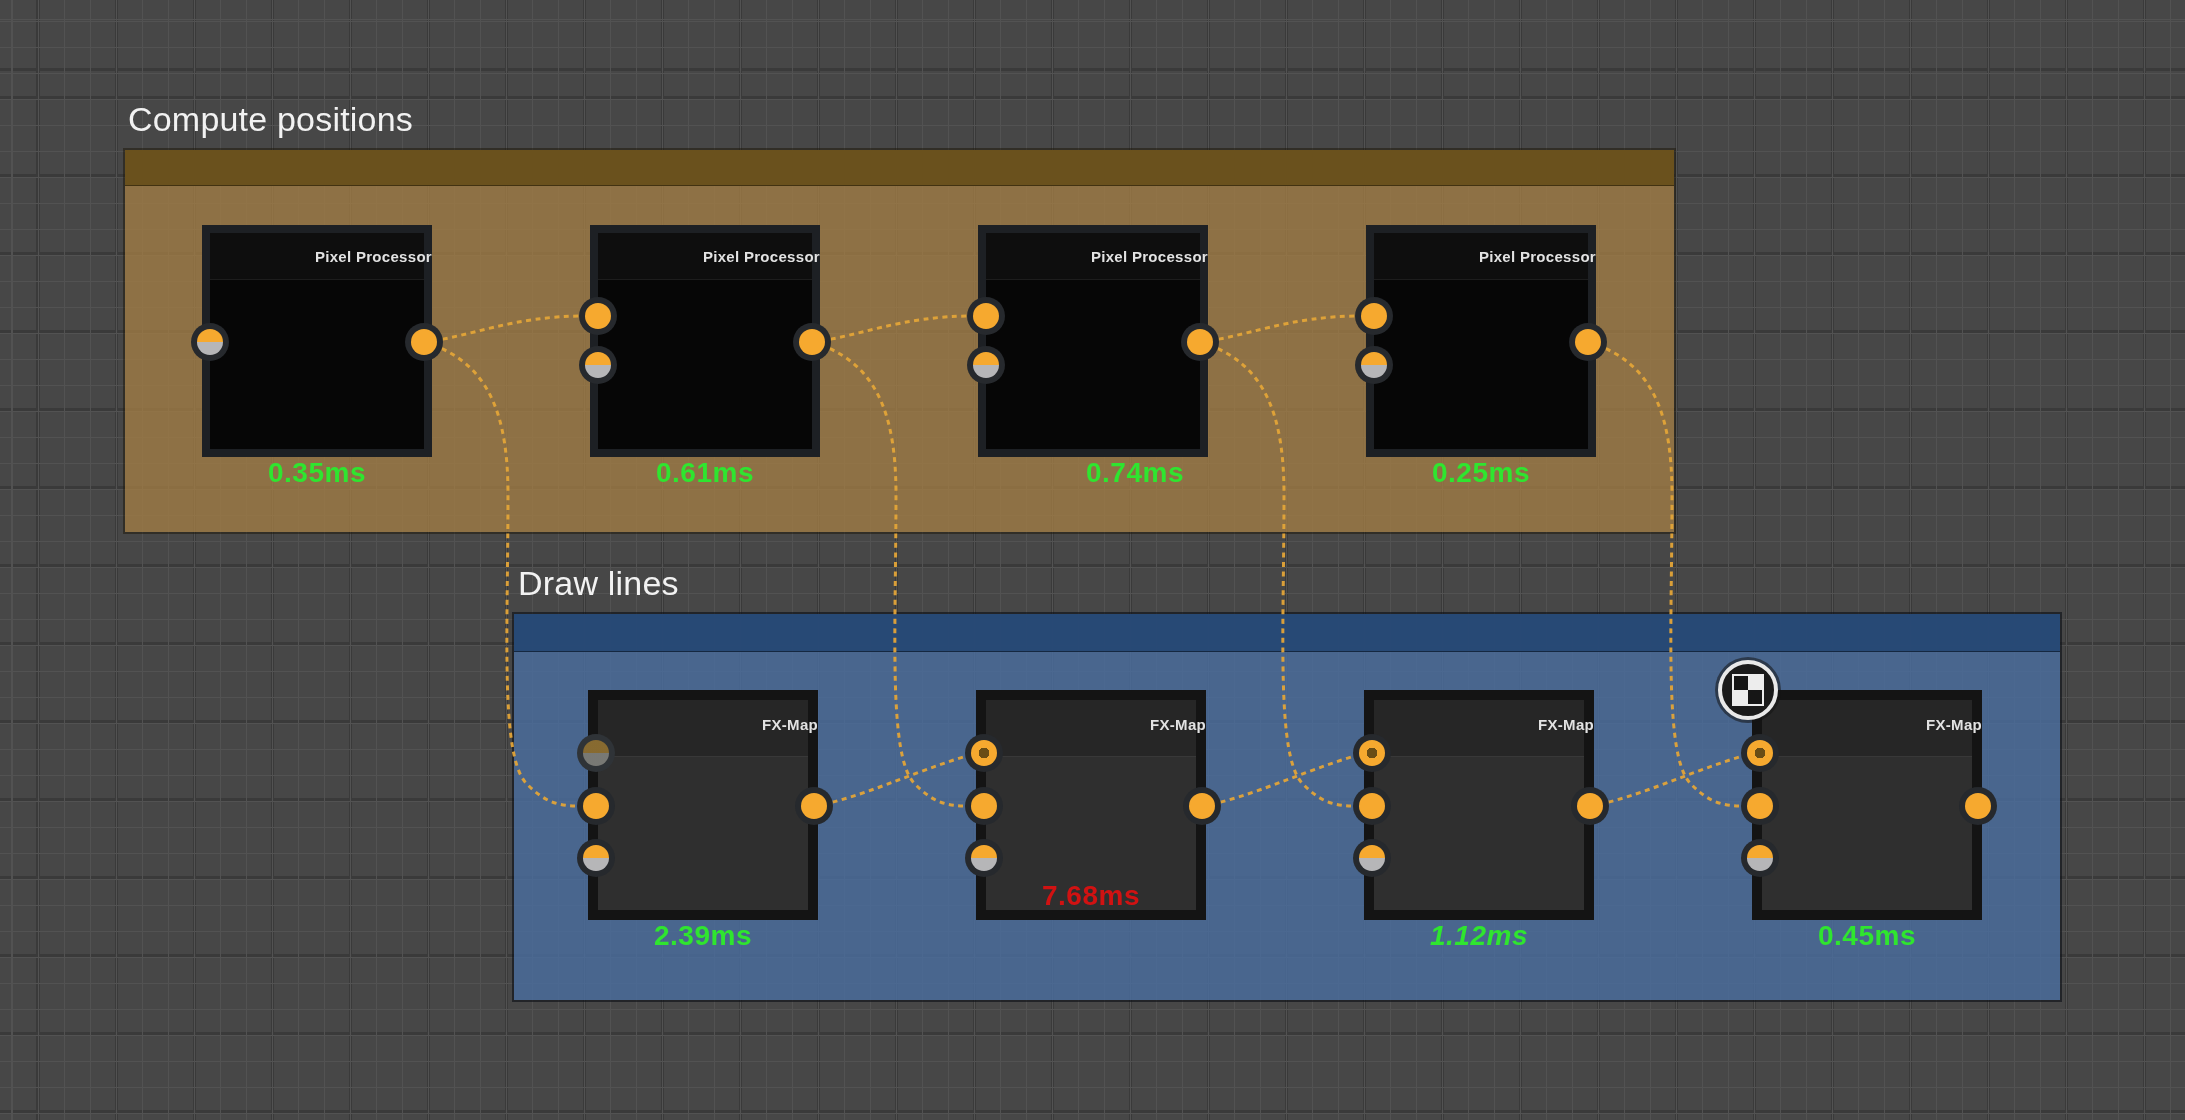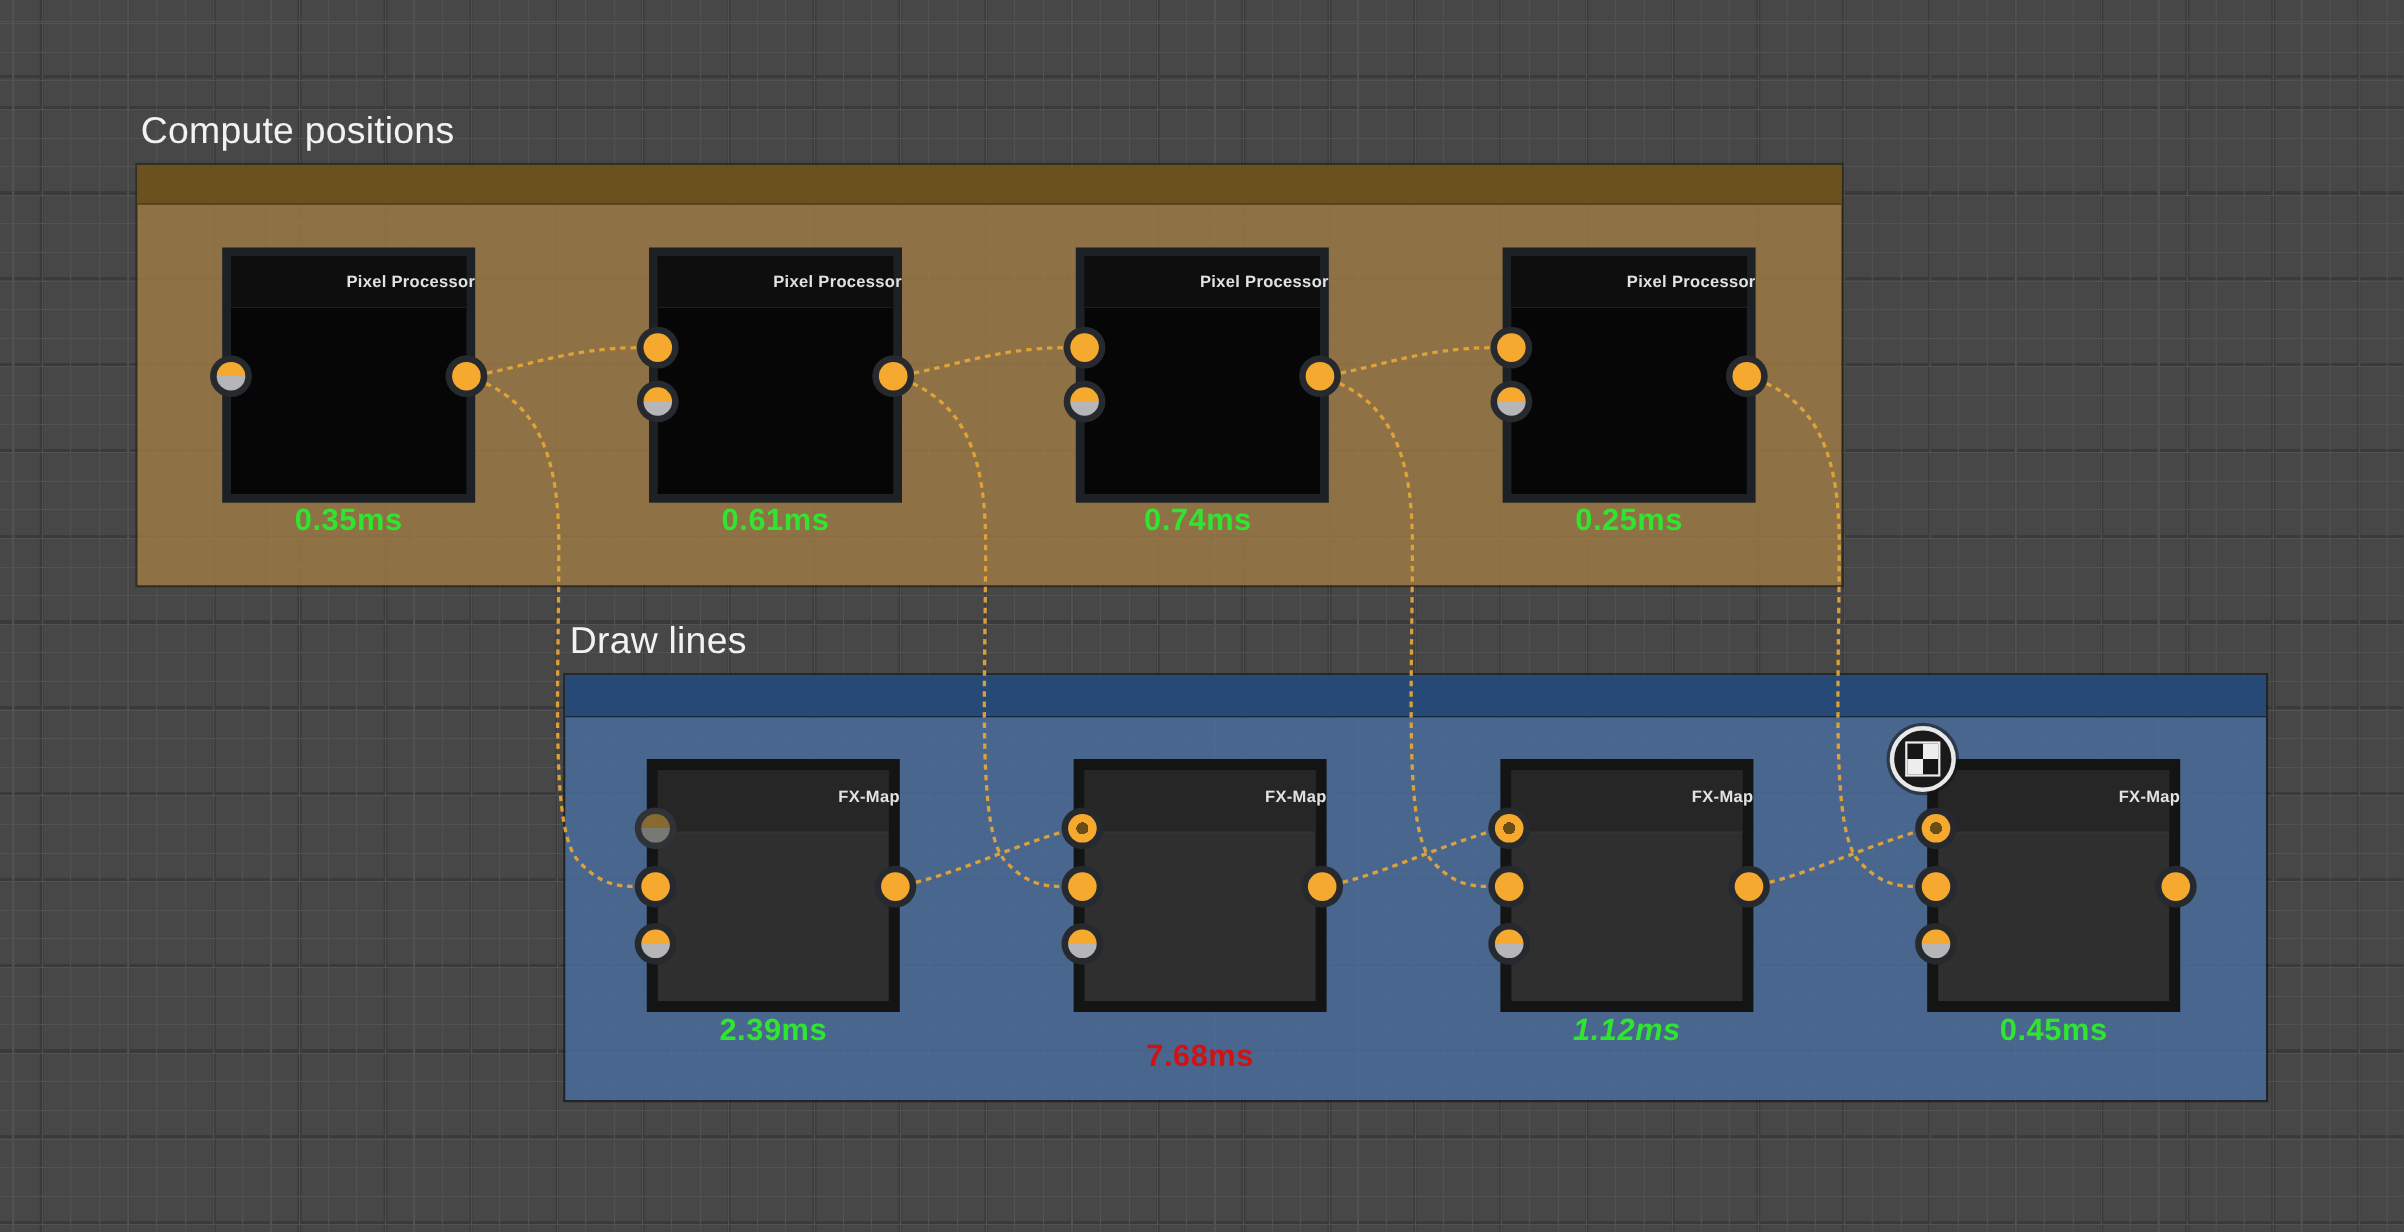--- a/index.html
+++ b/index.html
@@ -144,24 +144,24 @@
     <div class="node-title">FX-Map</div>
   </div>
   <div class="node fx" style="left:1752px;top:690px;">
     <div class="inner"></div>
     <div class="titlebar"></div>
     <div class="node-title">FX-Map</div>
   </div>
 
   <div class="time" style="left: 202px; top: 457px; color: rgb(47, 229, 47);">0.35ms</div>
   <div class="time" style="left: 590px; top: 457px; color: rgb(47, 229, 47);">0.61ms</div>
-  <div class="time" style="left: 974px; top: 457px; color: rgb(47, 229, 47);">0.74ms</div>
+  <div class="time" style="left: 1020px; top: 457px; color: rgb(47, 229, 47);">0.74ms</div>
   <div class="time" style="left: 1366px; top: 457px; color: rgb(47, 229, 47);">0.25ms</div>
   <div class="time" style="left: 588px; top: 920px; color: rgb(47, 229, 47);">2.39ms</div>
-  <div class="time" style="left: 976px; top: 944px; color: rgb(209, 18, 18);">7.68ms</div>
+  <div class="time" style="left: 976px; top: 880px; color: rgb(209, 18, 18);">7.68ms</div>
   <div class="time" style="left: 1364px; top: 920px; color: rgb(47, 229, 47); font-style: italic;">1.12ms</div>
   <div class="time" style="left: 1752px; top: 920px; color: rgb(47, 229, 47);">0.45ms</div>
 
   <div class="port half" style="left:210px;top:342px;"></div>
   <div class="port full" style="left:424px;top:342px;"></div>
   <div class="port full" style="left:598px;top:316px;"></div>
   <div class="port half" style="left:598px;top:365px;"></div>
   <div class="port full" style="left:812px;top:342px;"></div>
   <div class="port full" style="left:986px;top:316px;"></div>
   <div class="port half" style="left:986px;top:365px;"></div>

